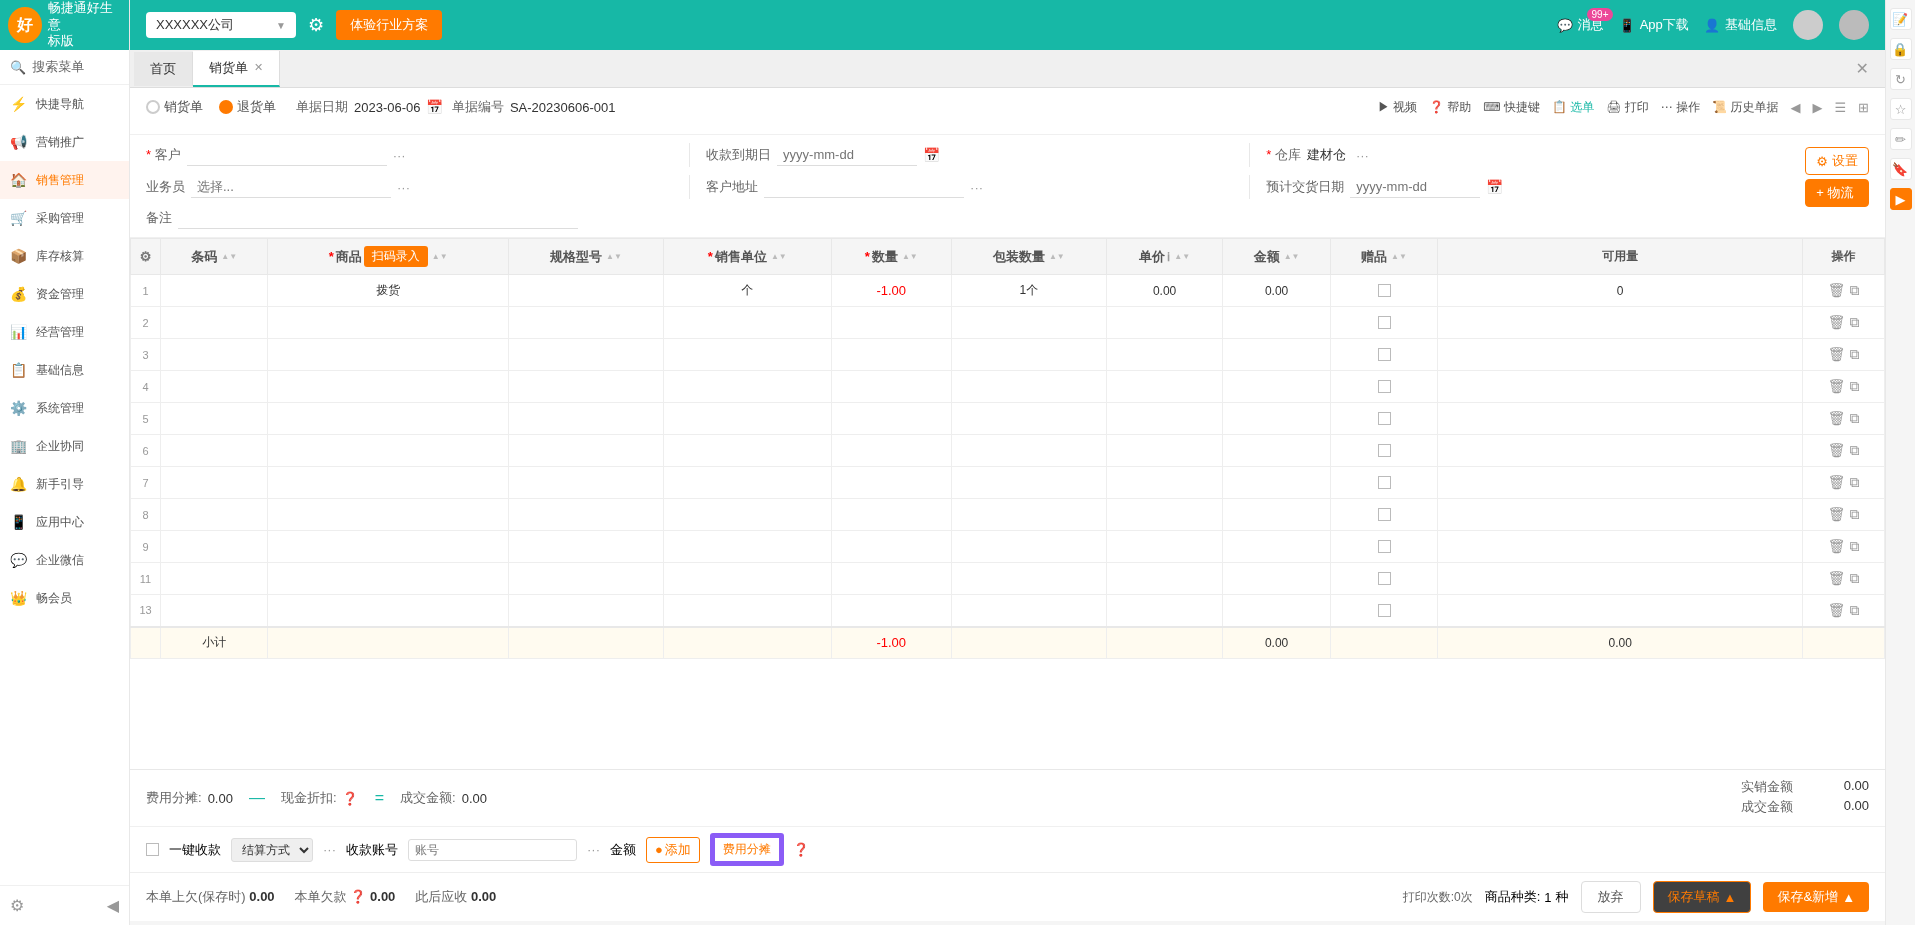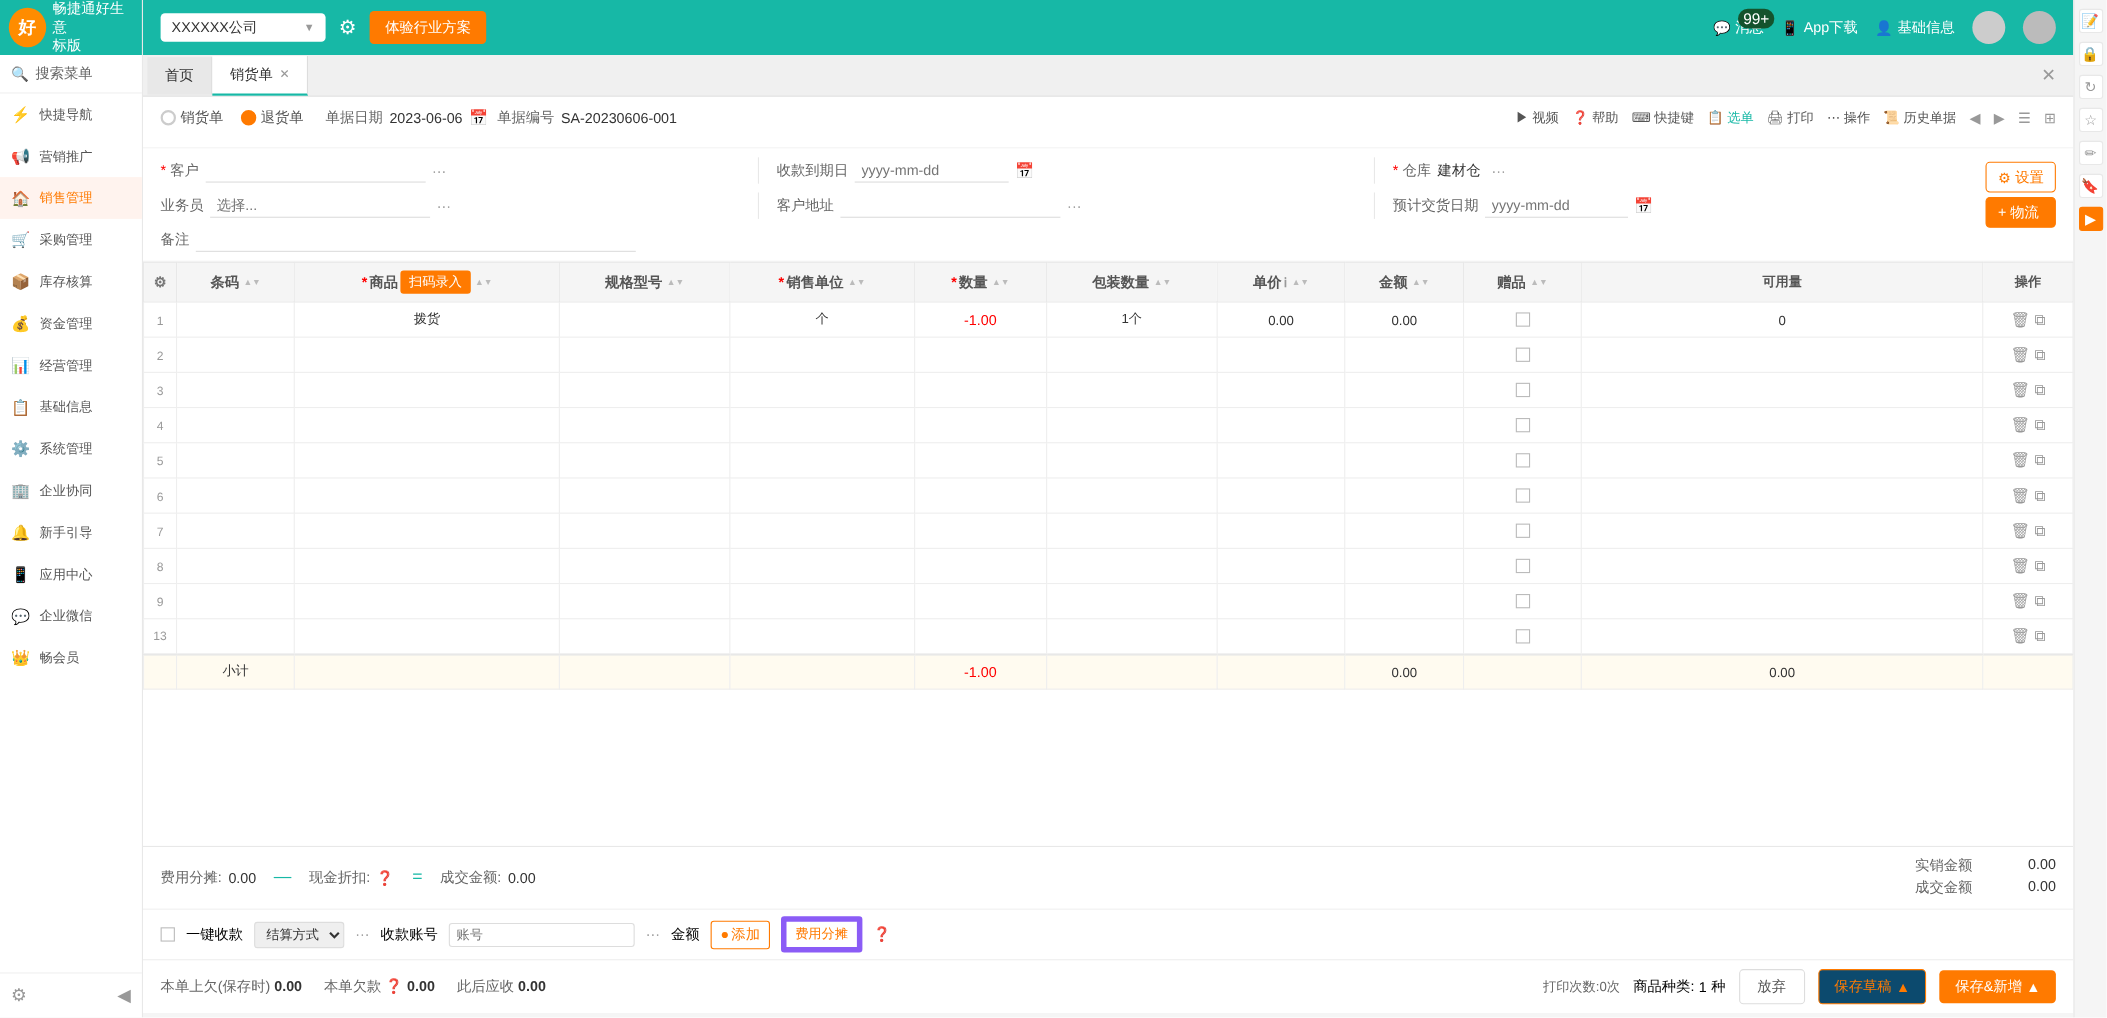--- a/index.html
+++ b/index.html
@@ -25,21 +25,21 @@
 
     
     .topbar { background: #17b8a6; height: 50px; display: flex; align-items: center; padding: 0 16px; gap: 12px; }
     .company-selector { background: #fff; border-radius: 4px; padding: 4px 10px; display: flex; align-items: center; gap: 6px; cursor: pointer; min-width: 150px; font-size: 13px; }
     .company-name { color: #333; flex: 1; }
     .company-arrow { color: #999; font-size: 10px; }
     .settings-btn { color: #fff; font-size: 18px; cursor: pointer; background: none; border: none; }
     .trial-btn { background: #ff7a00; color: #fff; border: none; border-radius: 4px; padding: 6px 14px; cursor: pointer; font-size: 13px; }
     .topbar-right { margin-left: auto; display: flex; align-items: center; gap: 16px; color: #fff; }
     .topbar-right-item { display: flex; align-items: center; gap: 4px; cursor: pointer; font-size: 13px; position: relative; }
-    .badge { background: #14532d; color: #fff; border-radius: 10px; padding: 1px 5px; font-size: 14px; position: absolute; top: -8px; right: -10px; }
+    .badge { background: #ec4899; color: #fff; border-radius: 10px; padding: 1px 5px; font-size: 10px; position: absolute; top: -8px; right: -10px; }
     .avatar { width: 30px; height: 30px; background: #ccc; border-radius: 50%; }
 
     
     .tabbar { background: #f0f0f0; display: flex; align-items: center; border-bottom: 1px solid #ddd; height: 38px; padding: 0 4px; }
     .tab { padding: 8px 16px; cursor: pointer; color: #666; font-size: 13px; border-right: 1px solid #ddd; display: flex; align-items: center; gap: 6px; }
     .tab.home { background: #e8e8e8; color: #333; }
     .tab.active { background: #fff; color: #333; border-bottom: 2px solid #17b8a6; }
     .tab-close { color: #999; font-size: 11px; cursor: pointer; }
     .tabbar-close { margin-left: auto; padding: 0 12px; color: #999; cursor: pointer; font-size: 16px; }
 
@@ -104,21 +104,21 @@
     .equal-icon { color: #17b8a6; font-size: 16px; }
     .question-icon { color: #999; cursor: pointer; }
     .footer-payment { padding: 6px 16px; display: flex; align-items: center; gap: 10px; border-top: 1px solid #f0f0f0; }
     .footer-checkbox { width: 13px; height: 13px; border: 1px solid #bbb; }
     .footer-select { border: 1px solid #ddd; border-radius: 3px; padding: 3px 6px; font-size: 12px; color: #333; }
     .footer-add-btn { background: none; border: 1px solid #ff7a00; color: #ff7a00; border-radius: 3px; padding: 3px 8px; cursor: pointer; font-size: 12px; display: flex; align-items: center; gap: 2px; }
     .fee-split-btn { background: none; border: 5px solid #8b5cf6; color: #ff7a00; border-radius: 3px; padding: 3px 8px; cursor: pointer; font-size: 12px; }
     .status-bar-right { margin-left: auto; display: flex; align-items: center; gap: 12px; }
     .product-count { display: flex; align-items: center; gap: 4px; }
     .discard-btn { border: 1px solid #ddd; background: #fff; color: #555; border-radius: 4px; padding: 6px 16px; cursor: pointer; font-size: 13px; }
-    .save-draft-btn { border: 1px solid #ff7a00; background: #0c4a6e; color: #ff7a00; border-radius: 4px; padding: 6px 14px; cursor: pointer; font-size: 13px; display: flex; align-items: center; gap: 4px; }
+    .save-draft-btn { border: 1px solid #ff7a00; background: #404040; color: #ff7a00; border-radius: 4px; padding: 6px 14px; cursor: pointer; font-size: 13px; display: flex; align-items: center; gap: 4px; }
     .save-new-btn { background: #ff7a00; color: #fff; border: none; border-radius: 4px; padding: 6px 14px; cursor: pointer; font-size: 13px; display: flex; align-items: center; gap: 4px; }
     .summary-right { margin-left: auto; text-align: right; }
     .summary-item { display: flex; justify-content: flex-end; gap: 16px; font-size: 13px; margin-bottom: 2px; }
     .summary-label { color: #666; }
     .summary-value { color: #333; min-width: 60px; text-align: right; }
 
     
     .right-panel { width: 30px; background: #f5f5f5; border-left: 1px solid #e8e8e8; display: flex; flex-direction: column; align-items: center; padding: 8px 0; gap: 8px; }
     .right-panel-btn { width: 22px; height: 22px; display: flex; align-items: center; justify-content: center; color: #999; cursor: pointer; font-size: 13px; border: 1px solid #e8e8e8; border-radius: 3px; background: #fff; }
     .right-panel-btn.active-orange { background: #ff7a00; color: #fff; border-color: #ff7a00; }
@@ -599,20 +599,43 @@
               <td></td>
               <td>
                 <div class="action-icons">
                   <span class="action-icon">🗑</span>
                   <span class="action-icon">⧉</span>
                 </div>
               </td>
             </tr>
           <tr>
               <td><span class="row-num">9</span></td>
+              <td></td>
+              <td></td>
+              <td></td>
+              <td></td>
+              <td></td>
+              <td></td>
+              <td></td>
+              <td></td>
+              <td>
+                <div class="checkbox-cell">
+                  <div class="cell-checkbox"></div>
+                </div>
+              </td>
+              <td></td>
+              <td>
+                <div class="action-icons">
+                  <span class="action-icon">🗑</span>
+                  <span class="action-icon">⧉</span>
+                </div>
+              </td>
+            </tr>
+          <tr>
+              <td><span class="row-num">11</span></td>
               <td></td>
               <td></td>
               <td></td>
               <td></td>
               <td></td>
               <td></td>
               <td></td>
               <td></td>
               <td>
                 <div class="checkbox-cell">

